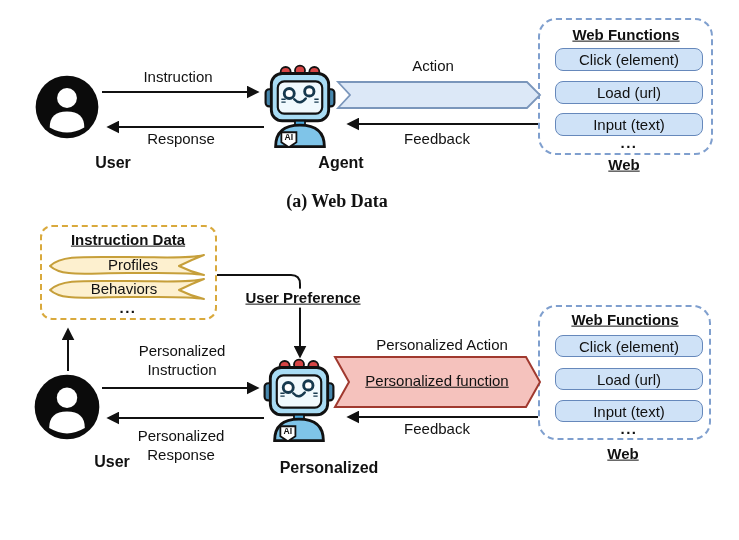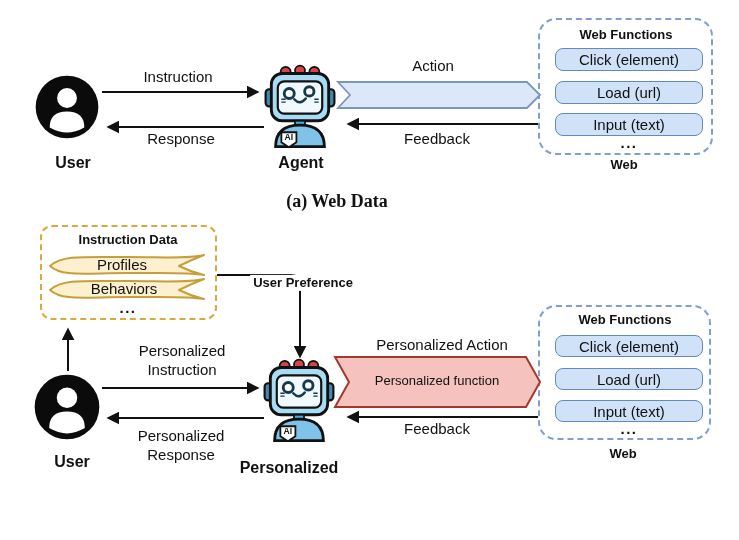--- a/index.html
+++ b/index.html
@@ -19,22 +19,22 @@
     display:flex;align-items:center;justify-content:center;
     font-size:15px;white-space:nowrap;
   }
   svg.overlay{position:absolute;left:0;top:0;width:739px;height:540px;}
   .arrow{stroke:#111;stroke-width:2;fill:none;}
   .t{
     position:absolute;transform:translate(-50%,-50%);
     font-size:15px;line-height:1.25;white-space:nowrap;text-align:center;
   }
   .b{font-weight:bold;}
-  .f16{font-size:16px;}
-  .f155{font-size:13px;}
+  .f16{font-size:16px;margin-left:40px;}
+  .f155{font-size:15px;text-decoration:underline;}
   .two{white-space:normal;}
   .two span{display:block;}
   .cap{font-family:"Liberation Serif",serif;font-weight:bold;font-size:18px;}
   .whitebg{background:#fff;padding:0 3px;}
   .dots{letter-spacing:1.5px;font-weight:bold;}
   
   .bump{fill:#d64545;stroke:#111;stroke-width:2.5;}
   .ear{fill:#4787ad;stroke:#111;stroke-width:3;}
   .head{fill:#a8dcf4;stroke:#111;stroke-width:4;}
   .screen{fill:#f0f9fd;stroke:#111;stroke-width:3;}
@@ -142,24 +142,24 @@
   <div class="t" style="left:433px;top:66px">Action</div>
   <div class="t" style="left:437px;top:139px">Feedback</div>
   <div class="t b f16" style="left:73px;top:163px">User</div>
   <div class="t b f16" style="left:301px;top:163px">Agent</div>
   <div class="t b f155" style="left:626px;top:35px">Web Functions</div>
   <div class="t dots" style="left:629px;top:143px">...</div>
   <div class="t b f155" style="left:624px;top:165px">Web</div>
   <div class="t cap" style="left:337px;top:201px">(a) Web Data</div>
 
   <div class="t b f155" style="left:128px;top:240px">Instruction Data</div>
-  <div class="t" style="left:122px;top:265px">Profiles</div>
+  <div class="t" style="left:133px;top:265px">Profiles</div>
   <div class="t" style="left:124px;top:289px">Behaviors</div>
   <div class="t dots" style="left:128px;top:308px">...</div>
-  <div class="t b f155 whitebg" style="left:303px;top:283px">User Preference</div>
+  <div class="t b f155 whitebg" style="left:303px;top:298px">User Preference</div>
 
   <div class="t two" style="left:182px;top:361px">
     <span>Personalized</span>
     <span>Instruction</span>
   </div>
   <div class="t two" style="left:181px;top:446px">
     <span>Personalized</span>
     <span>Response</span>
   </div>
 

